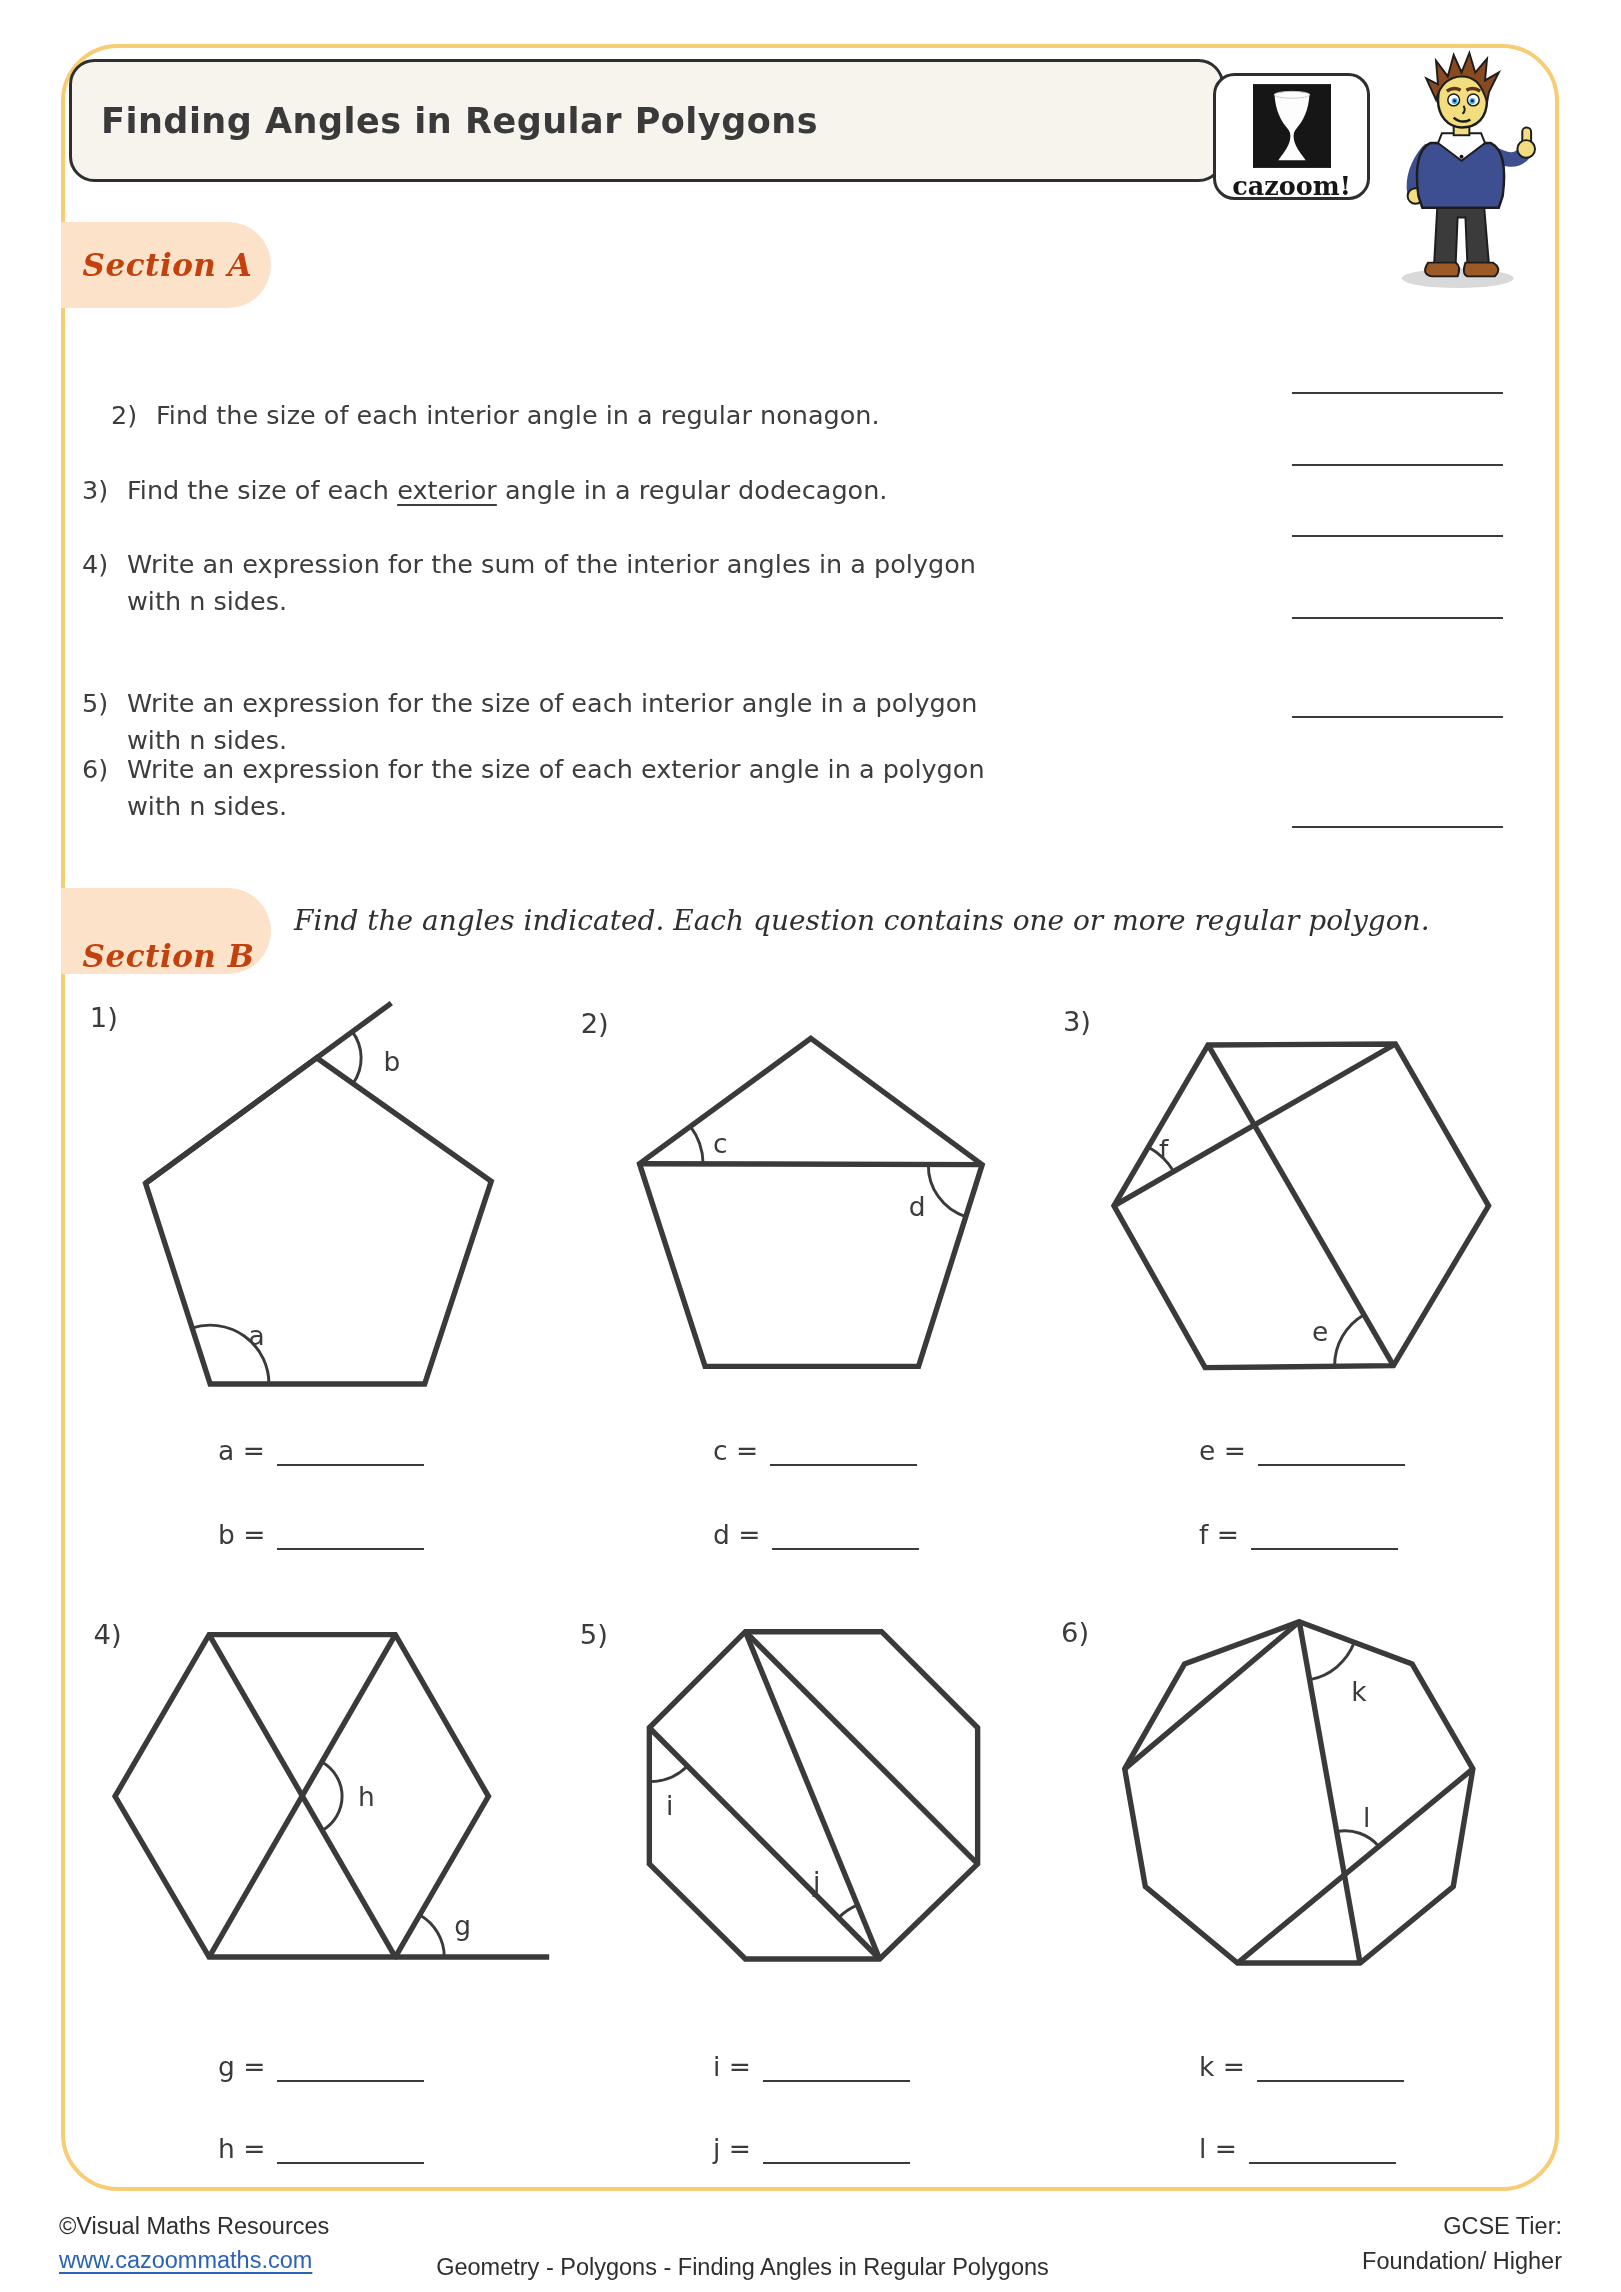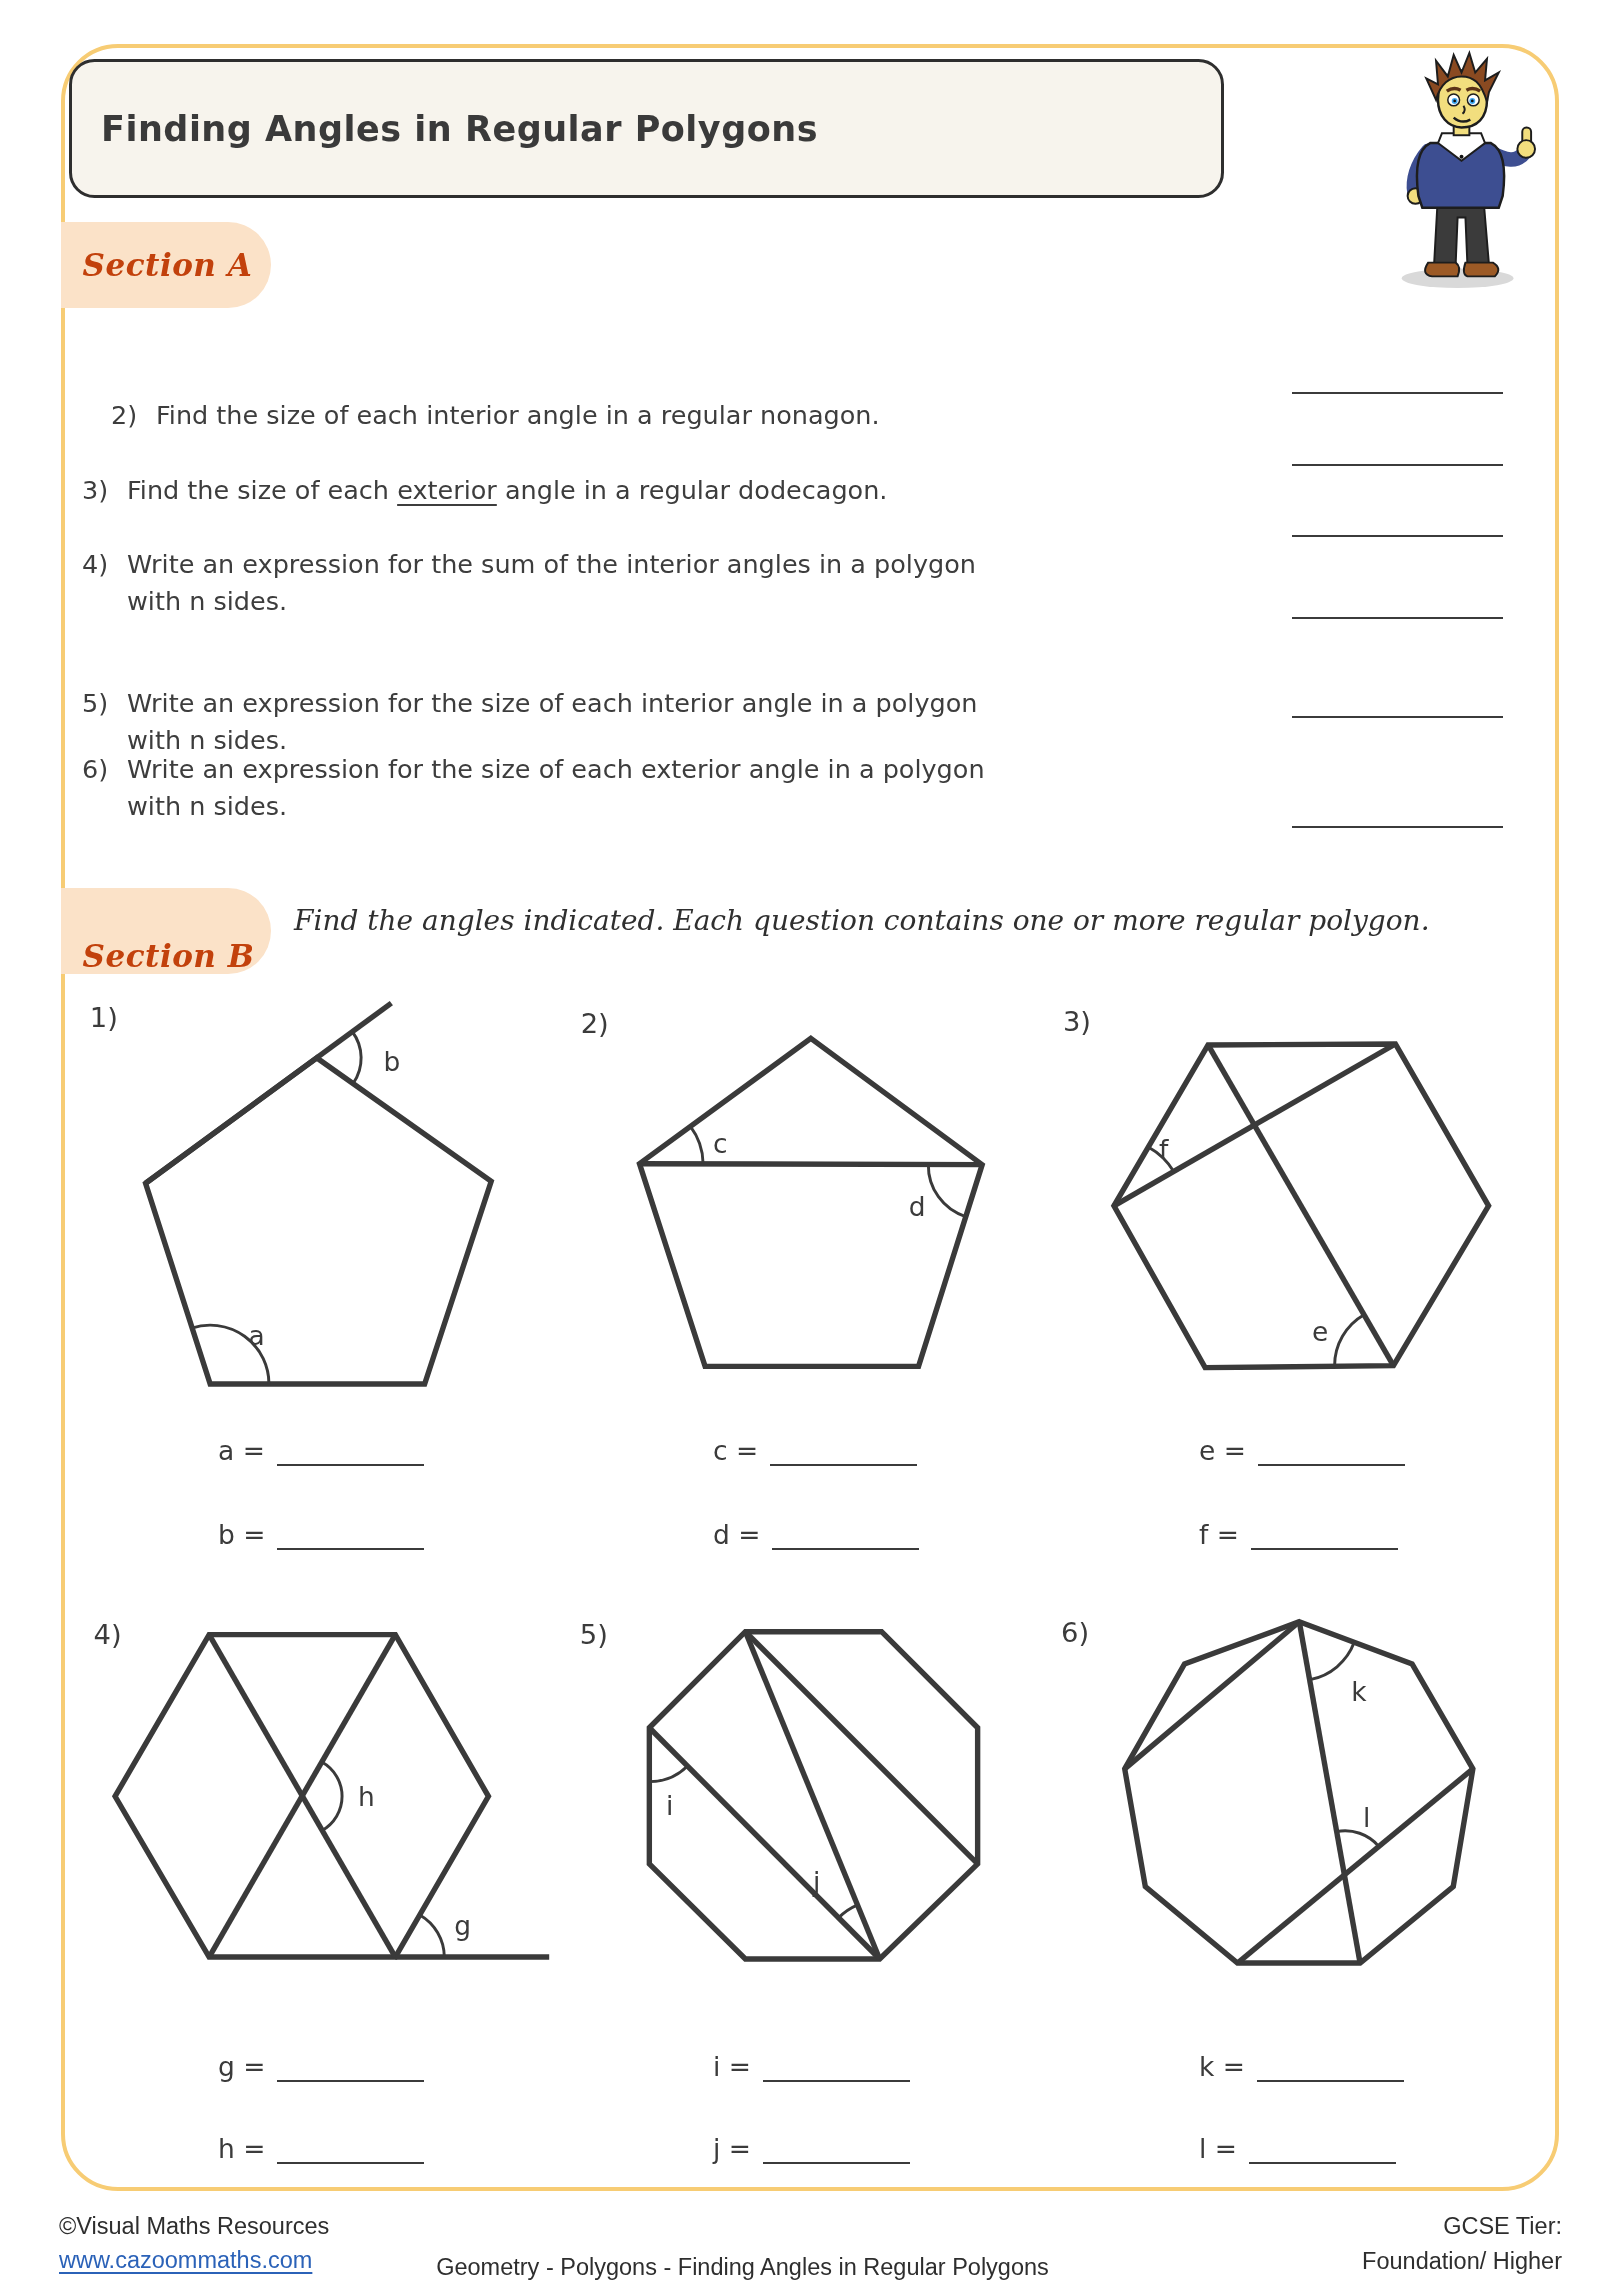--- a/index.html
+++ b/index.html
@@ -2,21 +2,21 @@
 <html><head>
 <meta charset="utf-8">
 <style>
   html,body{margin:0;padding:0;background:#ffffff;}
   #sheet{position:relative;width:1621px;height:2293px;background:#ffffff;overflow:hidden;
          font-family:"DejaVu Sans",sans-serif;color:#3b3b3b;}
 
   .page-border{position:absolute;left:61px;top:44px;width:1498px;height:2147px;
                border:4.9px solid #F7CC74;border-radius:57px;box-sizing:border-box;}
 
-  .title-box{position:absolute;left:69px;top:59px;width:1155px;height:139px;background:#F7F4ED;
+  .title-box{position:absolute;left:69px;top:59px;width:1155px;height:123px;background:#F7F4ED;
              border:3.9px solid #2e2e2e;border-radius:25.5px;box-sizing:border-box;
              display:flex;align-items:center;padding-left:29px;z-index:2;}
   .title{font-size:35px;font-weight:bold;letter-spacing:0.5px;color:#3a3a3a;}
 
   .logo-box{position:absolute;left:1213px;top:73px;width:157px;height:127px;background:#fff;
             border:3.9px solid #2e2e2e;border-radius:21.6px;box-sizing:border-box;z-index:3;
             display:flex;flex-direction:column;align-items:center;padding-top:7.8px;}
   .logo-text{font-family:"DejaVu Serif",serif;font-weight:bold;font-size:25.5px;color:#161616;line-height:29px;}
 
   .mascot{position:absolute;left:1378px;top:49px;width:169px;height:245px;z-index:3;}
@@ -55,20 +55,30 @@
 <body>
 
 <div id="sheet">
 
   <div class="page-border"></div>
 
   <div class="title-box">
     <span class="title">Finding Angles in Regular Polygons</span>
   </div>
 
+  <div class="logo-box">
+    <span>
+      <svg width="78" height="84" viewBox="0 0 80 86">
+        <rect x="0" y="0" width="80" height="86" fill="#161616"></rect>
+        <path d="M22 10 H58 C57 28 51 38 45 45 C42 48 41 52 42 57 C44 66 50 72 54 78 H26 C30 72 36 66 38 57 C39 52 38 48 35 45 C29 38 23 28 22 10 Z" fill="#fdfdfd"></path>
+        <ellipse cx="40" cy="11" rx="18" ry="3.5" fill="#fdfdfd" stroke="#cccccc" stroke-width="1"></ellipse>
+      </svg>
+    </span>
+    <span class="logo-text">cazoom!</span>
+  </div>
 
   <div class="mascot">
     <svg width="169" height="245" viewBox="0 0 170 250">
       <ellipse cx="80" cy="234" rx="57" ry="10" fill="#d9d9d9"></ellipse>
       <path d="M60 148 L56 220 L78 220 L80 172 L88 172 L90 220 L112 220 L106 148 Z" fill="#3b3b3b" stroke="#1d1d1d" stroke-width="2"></path>
       <path d="M50 218 q-8 12 4 14 l26 0 q4 -10 -2 -14 Z" fill="#9C5A26" stroke="#1d1d1d" stroke-width="2"></path>
       <path d="M88 218 q-4 12 2 14 l28 0 q8 -8 -2 -14 Z" fill="#9C5A26" stroke="#1d1d1d" stroke-width="2"></path>
       <path d="M50 104 C 38 118 34 134 36 146" stroke="#3D4E91" stroke-width="15" fill="none" stroke-linecap="round"></path>
       <path d="M114 106 C 130 114 140 116 148 106" stroke="#3D4E91" stroke-width="15" fill="none" stroke-linecap="round"></path>
       <circle cx="37" cy="150" r="8" fill="#F2DE7E" stroke="#1d1d1d" stroke-width="2"></circle>

